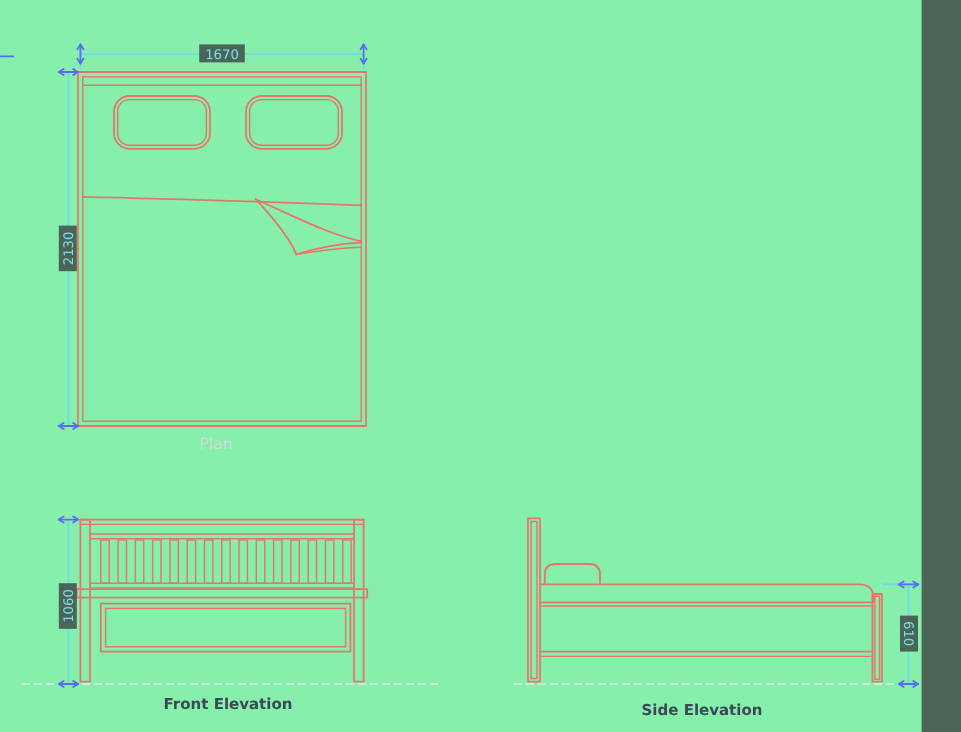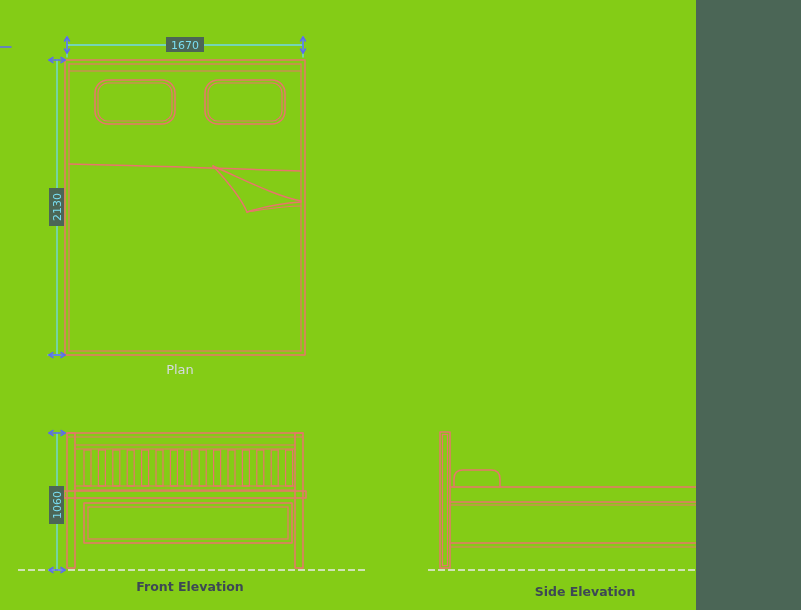--- a/index.html
+++ b/index.html
@@ -1,16 +1,16 @@
 <!DOCTYPE html>
 <html><head>
 <meta charset="utf-8">
 <style>
   html,body{margin:0;padding:0;background:#4b6656;}
-  .stage{position:relative;width:696px;height:610px;background:#84cc16;overflow:hidden;
+  .stage{position:relative;width:768px;height:610px;background:#86efac;overflow:hidden;
          font-family:"DejaVu Sans",sans-serif;}
   svg{position:absolute;left:0;top:0;}
   .red{stroke:#e8756c;fill:none;stroke-width:1.5;stroke-linecap:round;stroke-linejoin:round;}
   .redthin{stroke:#e8756c;fill:none;stroke-width:1.2;stroke-linecap:round;}
   .cyan{stroke:#6fd8ec;fill:none;stroke-width:1.3;stroke-linecap:round;}
   .blue{stroke:#5b6cee;fill:none;stroke-width:1.5;stroke-linecap:round;stroke-linejoin:round;}
   .ground{stroke:#e9e9e9;fill:none;stroke-width:1.3;stroke-dasharray:7 3;}
   .dimtext{fill:#7adef2;font-size:11px;font-family:"DejaVu Sans",sans-serif;}
   .txtbg{fill:#4b6656;stroke:none;}
   .lbl-plan{fill:#d5dade;font-size:13px;font-family:"DejaVu Sans",sans-serif;}

